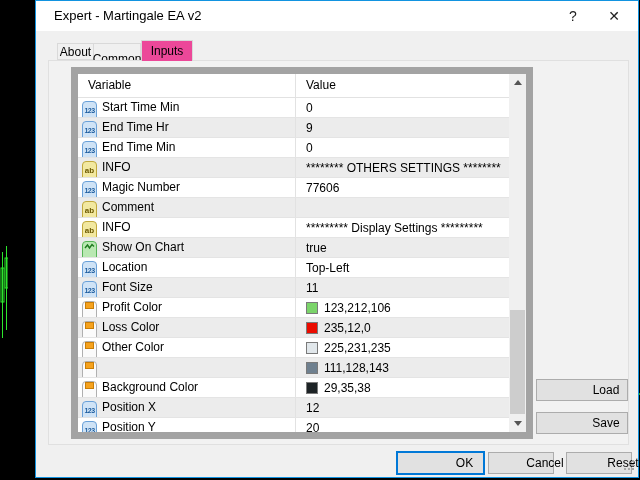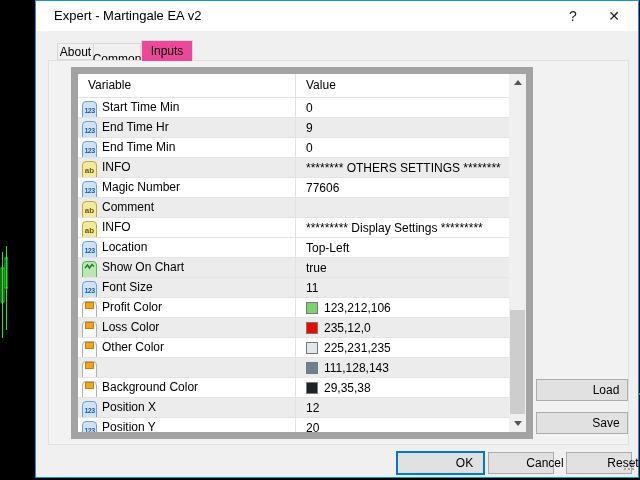--- a/index.html
+++ b/index.html
@@ -196,42 +196,42 @@
     <div class="cell-var">
       <span class="param-icon icon-text">
                 <span class="ic-txt">ab</span>
               </span>
       <span>INFO</span>
     </div>
     <div class="cell-val">
               <span>********* Display Settings *********</span>
             </div>
   </div>
-          <div class="row">
-    <div class="cell-var">
-      <span class="param-icon icon-numeric">
-                <span class="ic-txt">123</span>
-              </span>
-      <span>Location</span>
-    </div>
-    <div class="cell-val">
-              <span>Top-Left</span>
-            </div>
-  </div>
           <div class="row alt">
     <div class="cell-var">
       <span class="param-icon icon-bool">
                 <svg viewBox="0 0 11 9">
                   <polyline points="1,6 3.5,3 5.5,6 8,2.5 10,4.5" fill="none" stroke="#1e7a1e" stroke-width="1.4"></polyline>
                 </svg>
               </span>
       <span>Show On Chart</span>
     </div>
     <div class="cell-val">
               <span>true</span>
+            </div>
+  </div>
+          <div class="row">
+    <div class="cell-var">
+      <span class="param-icon icon-numeric">
+                <span class="ic-txt">123</span>
+              </span>
+      <span>Location</span>
+    </div>
+    <div class="cell-val">
+              <span>Top-Left</span>
             </div>
   </div>
           <div class="row alt">
     <div class="cell-var">
       <span class="param-icon icon-numeric">
                 <span class="ic-txt">123</span>
               </span>
       <span>Font Size</span>
     </div>
     <div class="cell-val">

